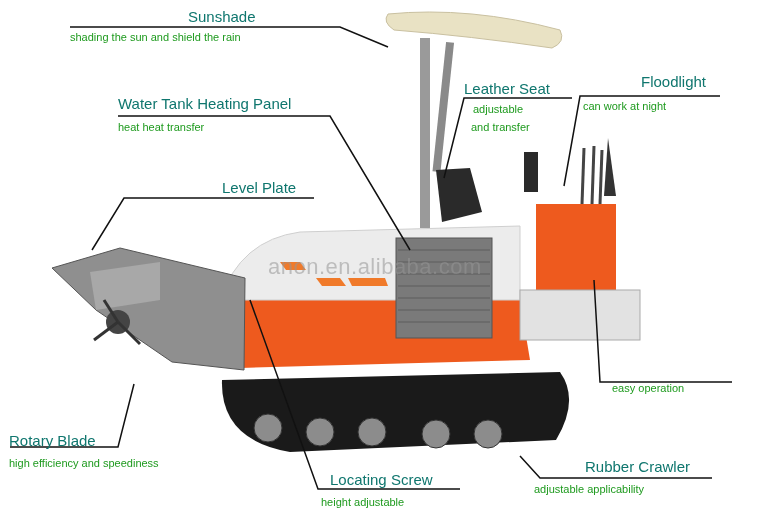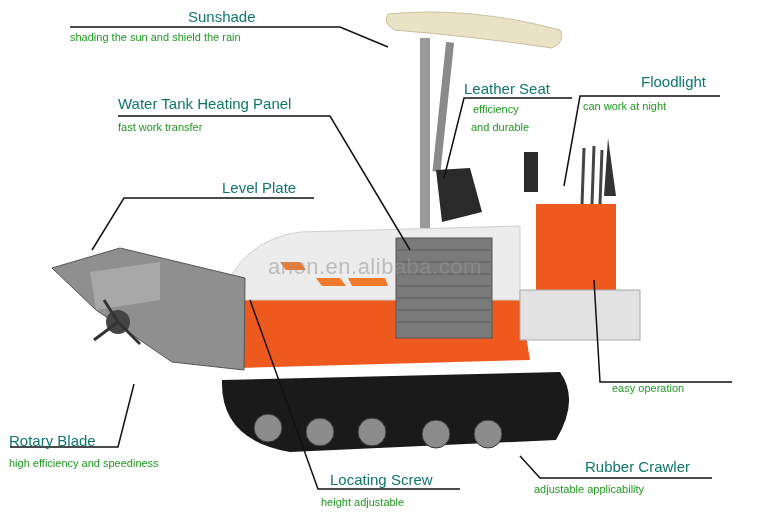--- a/index.html
+++ b/index.html
@@ -86,28 +86,28 @@
       <polyline points="712,478 540,478 520,456"></polyline>
     </g>
   </svg>
 
   <div class="wm" style="left:268px;top:254px;">anon.en.alibaba.com</div>
 
   <div class="t title" style="left:188px;top:9px;">Sunshade</div>
   <div class="t desc" style="left:70px;top:32px;">shading the sun and shield the rain</div>
 
   <div class="t title" style="left:464px;top:81px;">Leather Seat</div>
-  <div class="t desc" style="left:473px;top:104px;">efficiency</div>
-  <div class="t desc" style="left:471px;top:122px;">and durable</div>
+  <div class="t desc" style="left:473px;top:104px;">adjustable</div>
+  <div class="t desc" style="left:471px;top:122px;">and transfer</div>
 
   <div class="t title" style="left:641px;top:74px;">Floodlight</div>
   <div class="t desc" style="left:583px;top:101px;">can work at night</div>
 
   <div class="t title" style="left:118px;top:96px;">Water Tank Heating Panel</div>
-  <div class="t desc" style="left:118px;top:122px;">fast work transfer</div>
+  <div class="t desc" style="left:118px;top:122px;">heat heat transfer</div>
 
   <div class="t title" style="left:222px;top:180px;">Level Plate</div>
 
   <div class="t desc" style="left:612px;top:383px;">easy operation</div>
 
   <div class="t title" style="left:9px;top:433px;">Rotary Blade</div>
   <div class="t desc" style="left:9px;top:458px;">high efficiency and speediness</div>
 
   <div class="t title" style="left:330px;top:472px;">Locating Screw</div>
   <div class="t desc" style="left:321px;top:497px;">height adjustable</div>

